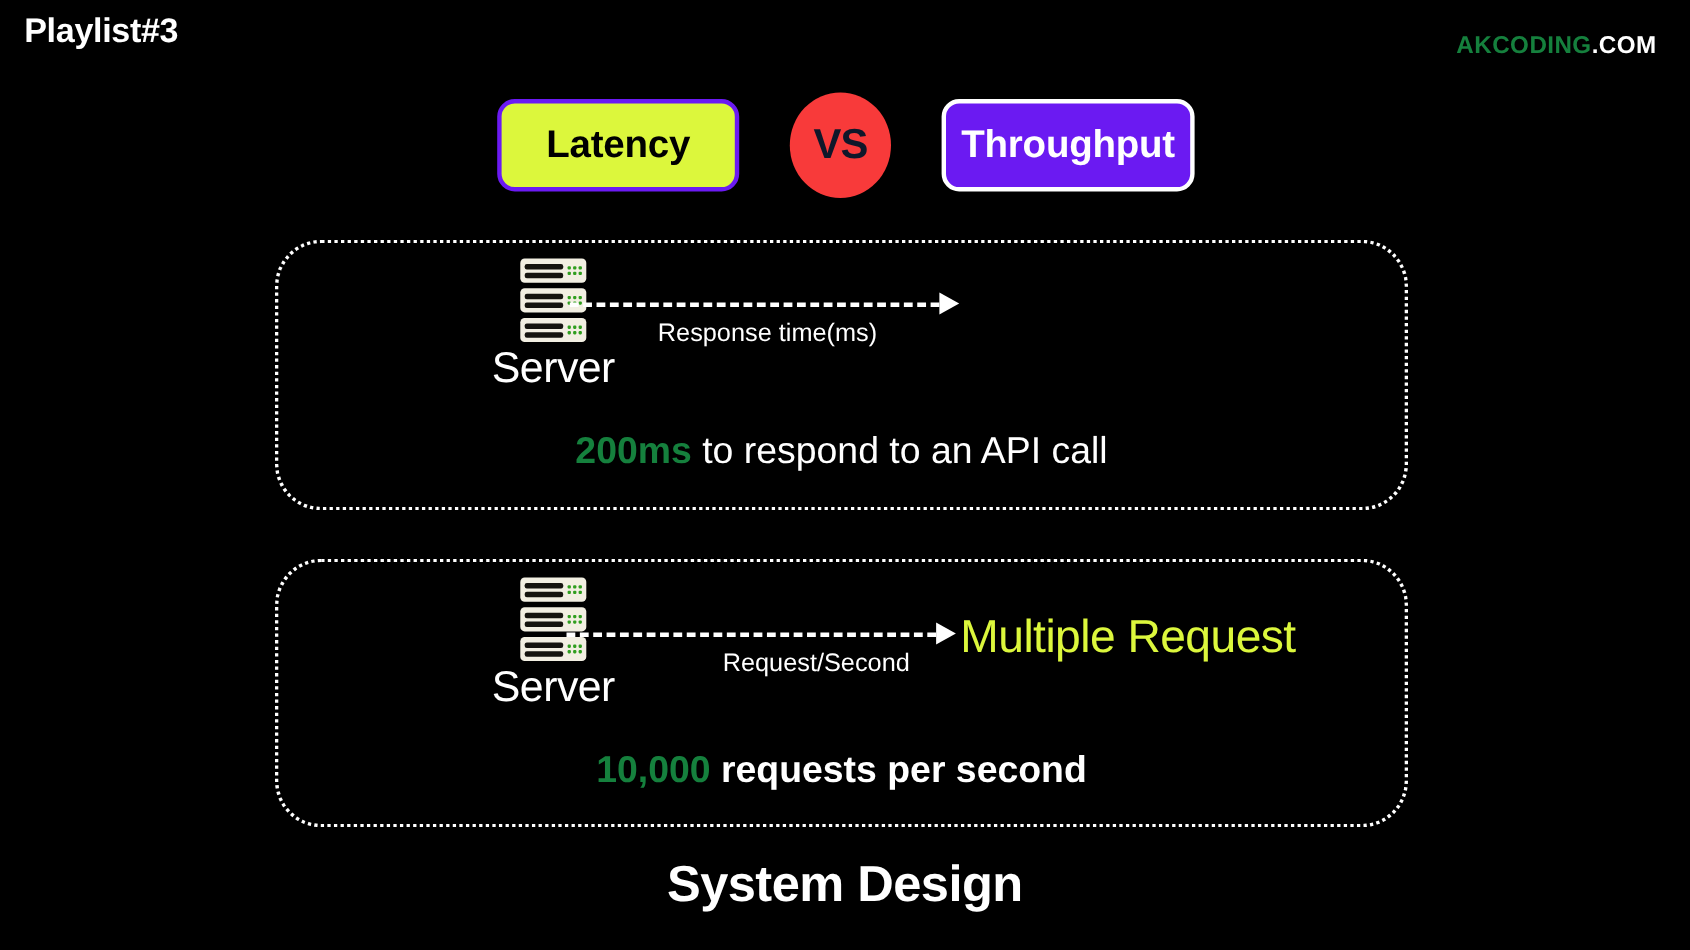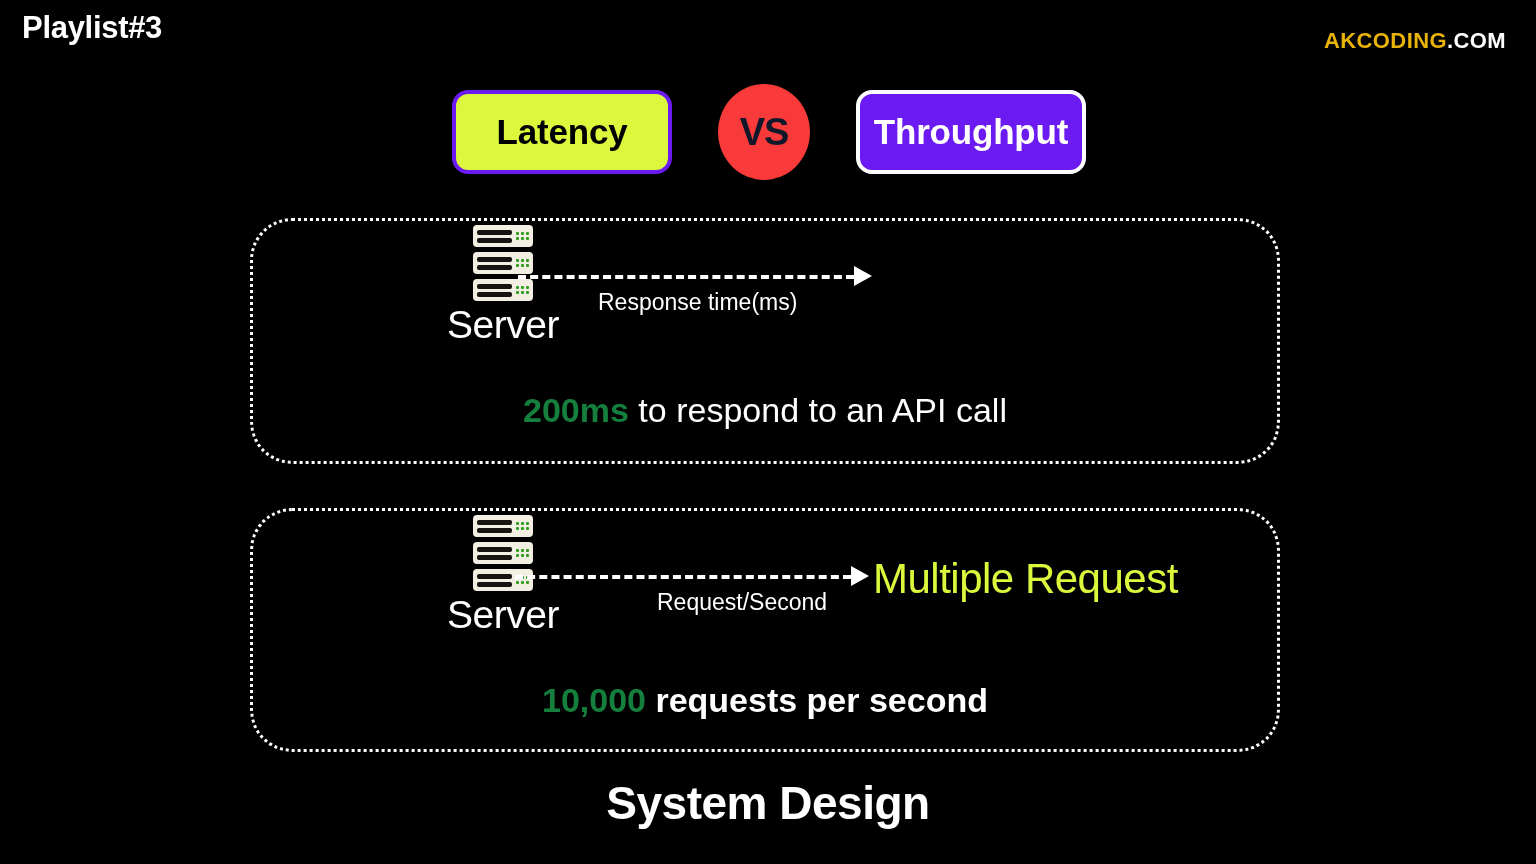--- a/index.html
+++ b/index.html
@@ -32,21 +32,21 @@
   }
 
   .brand {
     position: absolute;
     right: 30px;
     top: 28px;
     font-size: 22px;
     font-weight: bold;
     letter-spacing: 0.4px;
   }
-  .brand .brand-name { color: #eab308; }
+  .brand .brand-name { color: #15803d; }
   .brand .brand-tld  { color: #ffffff; }
 
   
   .badge-row {
     position: absolute;
     left: 452px;
     top: 86px;
     width: 634px;
     height: 92px;
     display: flex;
@@ -101,21 +101,21 @@
     border: 3px dotted #ffffff;
     border-radius: 42px;
   }
   .card-latency    { top: 218px; height: 246px; }
   .card-throughput { top: 508px; height: 244px; }
 
   
   .server-block {
     position: absolute;
     left: 150px;
-    top: 4px;
+    top: 14px;
     width: 200px;
     text-align: center;
   }
   .server-stack {
     display: flex;
     flex-direction: column;
     align-items: center;
     gap: 5px;
   }
   .rack {

